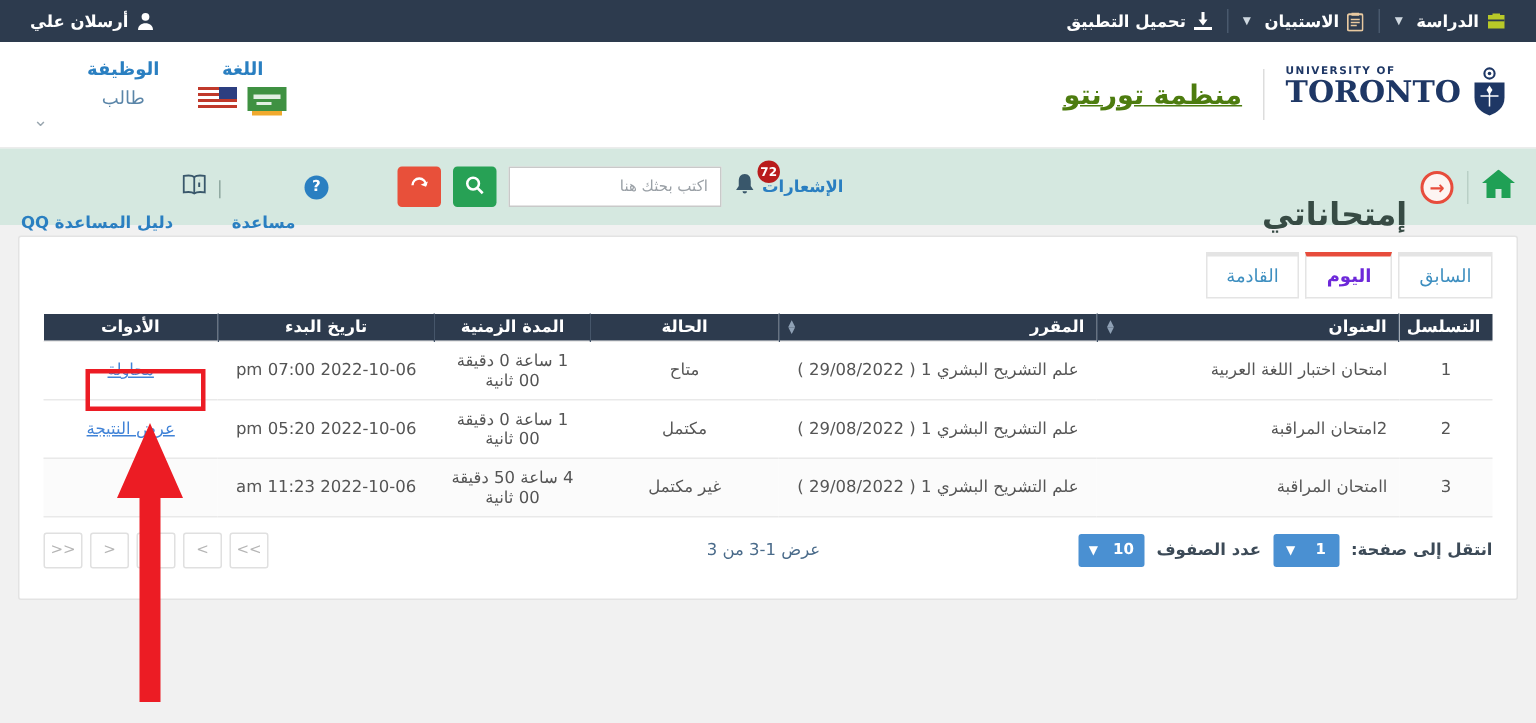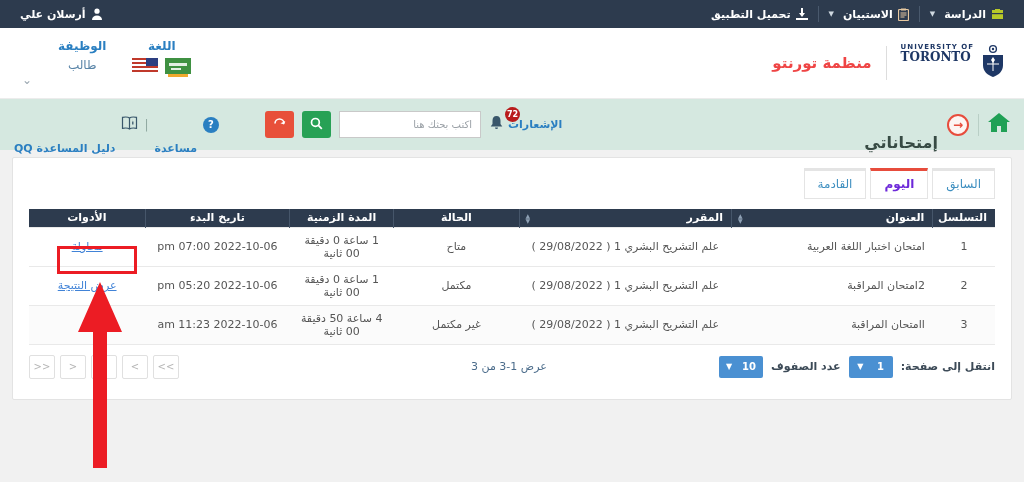--- a/index.html
+++ b/index.html
@@ -13,41 +13,41 @@
   .tb-sep { width:1px; height:16px; background:#49596d; }
   .caret { font-size:7px; color:#cfd8e0; margin-right:4px; }
   .tb-item svg { display:block; }
 
   
   .header { height:71px; background:#fff; display:flex; justify-content:space-between; align-items:center; padding:0 18px; border-bottom:1px solid #ececec; }
   .hdr-right { display:flex; align-items:center; gap:14px; }
   .logo { display:flex; gap:6px; }
   .logo-text { color:#1e3765; line-height:1; text-align:left; direction:ltr; }
   .logo-top { font-size:7px; letter-spacing:1px; font-weight:bold; }
-  .logo-bottom { font-size:12px; font-weight:bold; font-family:"DejaVu Serif", serif; }
+  .logo-bottom { font-size:20px; font-weight:bold; font-family:"DejaVu Serif", serif; }
   .hdr-vsep { width:1px; height:34px; background:#ddd; }
-  .org-name { color:#ef4444; font-size:15px; font-weight:bold; }
+  .org-name { color:#4d7c0f; font-size:18px; font-weight:bold;text-decoration:underline; }
   .hdr-left { display:flex; align-items:flex-start; gap:26px; padding-left:4px; }
   .blk { display:flex; flex-direction:column; align-items:center; gap:5px; }
   .blk-lbl { color:#2a7fc1; font-size:12px; font-weight:bold; }
   .role-val { color:#5a85a8; font-size:12px; }
   .flags { display:flex; gap:7px; align-items:flex-start; }
   .flag { width:26px; height:16px; position:relative; display:inline-block; cursor:pointer; }
   .flag-sa { background:#3f9142; }
   .flag-sa::before { content:""; position:absolute; left:4px; right:4px; top:5px; height:3px; background:rgba(255,255,255,.85); }
   .flag-sa::after { content:""; position:absolute; left:6px; right:10px; top:10px; height:2px; background:rgba(255,255,255,.85); }
   .flag-sa.active { box-shadow:0 6px 0 -3px #f0a92e; }
   .flag-us { background:repeating-linear-gradient(180deg,#c0392b 0 2px,#fff 2px 4px); }
   .flag-us::before { content:""; position:absolute; top:0; right:0; width:12px; height:8px; background:#2c3e80; }
   .hdr-chev { color:#9aa7b0; font-size:12px; margin-top:34px; cursor:pointer; }
 
   
   .toolbar { height:51px; background:#d5e8e0; display:flex; align-items:center; padding:0 14px; }
   .title-group { display:flex; align-items:center; gap:9px; margin-left:auto; }
-  .page-title { color:#374b44; font-size:16px; font-weight:bold;margin-top:36px; }
+  .page-title { color:#374b44; font-size:21px; font-weight:bold;margin-top:36px; }
   .tool-vsep { width:1px; height:22px; background:#b9cfc6; }
   .circle-arrow { width:22px; height:22px; border:2px solid #e74c3c; border-radius:50%; color:#e74c3c; font-size:12px; font-weight:bold; display:flex; align-items:center; justify-content:center; background:#fdf4f2; cursor:pointer; }
   .search-group { display:flex; align-items:center; gap:8px; margin-left:24px; }
   .notif { display:flex; align-items:center; gap:4px; cursor:pointer; position:relative; }
   .notif-lbl { color:#2a7fc1; font-size:11px; font-weight:bold; }
   .badge { position:absolute; top:-8px; left:16px; background:#b91c1c; color:#fff; font-size:8px; font-weight:bold; border-radius:50%; width:15px; height:15px; display:flex; align-items:center; justify-content:center; }
   .search-input { width:142px; height:27px; border:1px solid #c9c9c9; background:#fff; font-size:10px; padding:0 8px; font-family:"DejaVu Sans",sans-serif; color:#444; direction:rtl; }
   .search-input::placeholder { color:#9aa0a6; }
   .btn-sq { width:29px; height:27px; border:none; border-radius:3px; display:flex; align-items:center; justify-content:center; cursor:pointer; }
   .btn-search { background:#27a155; }

